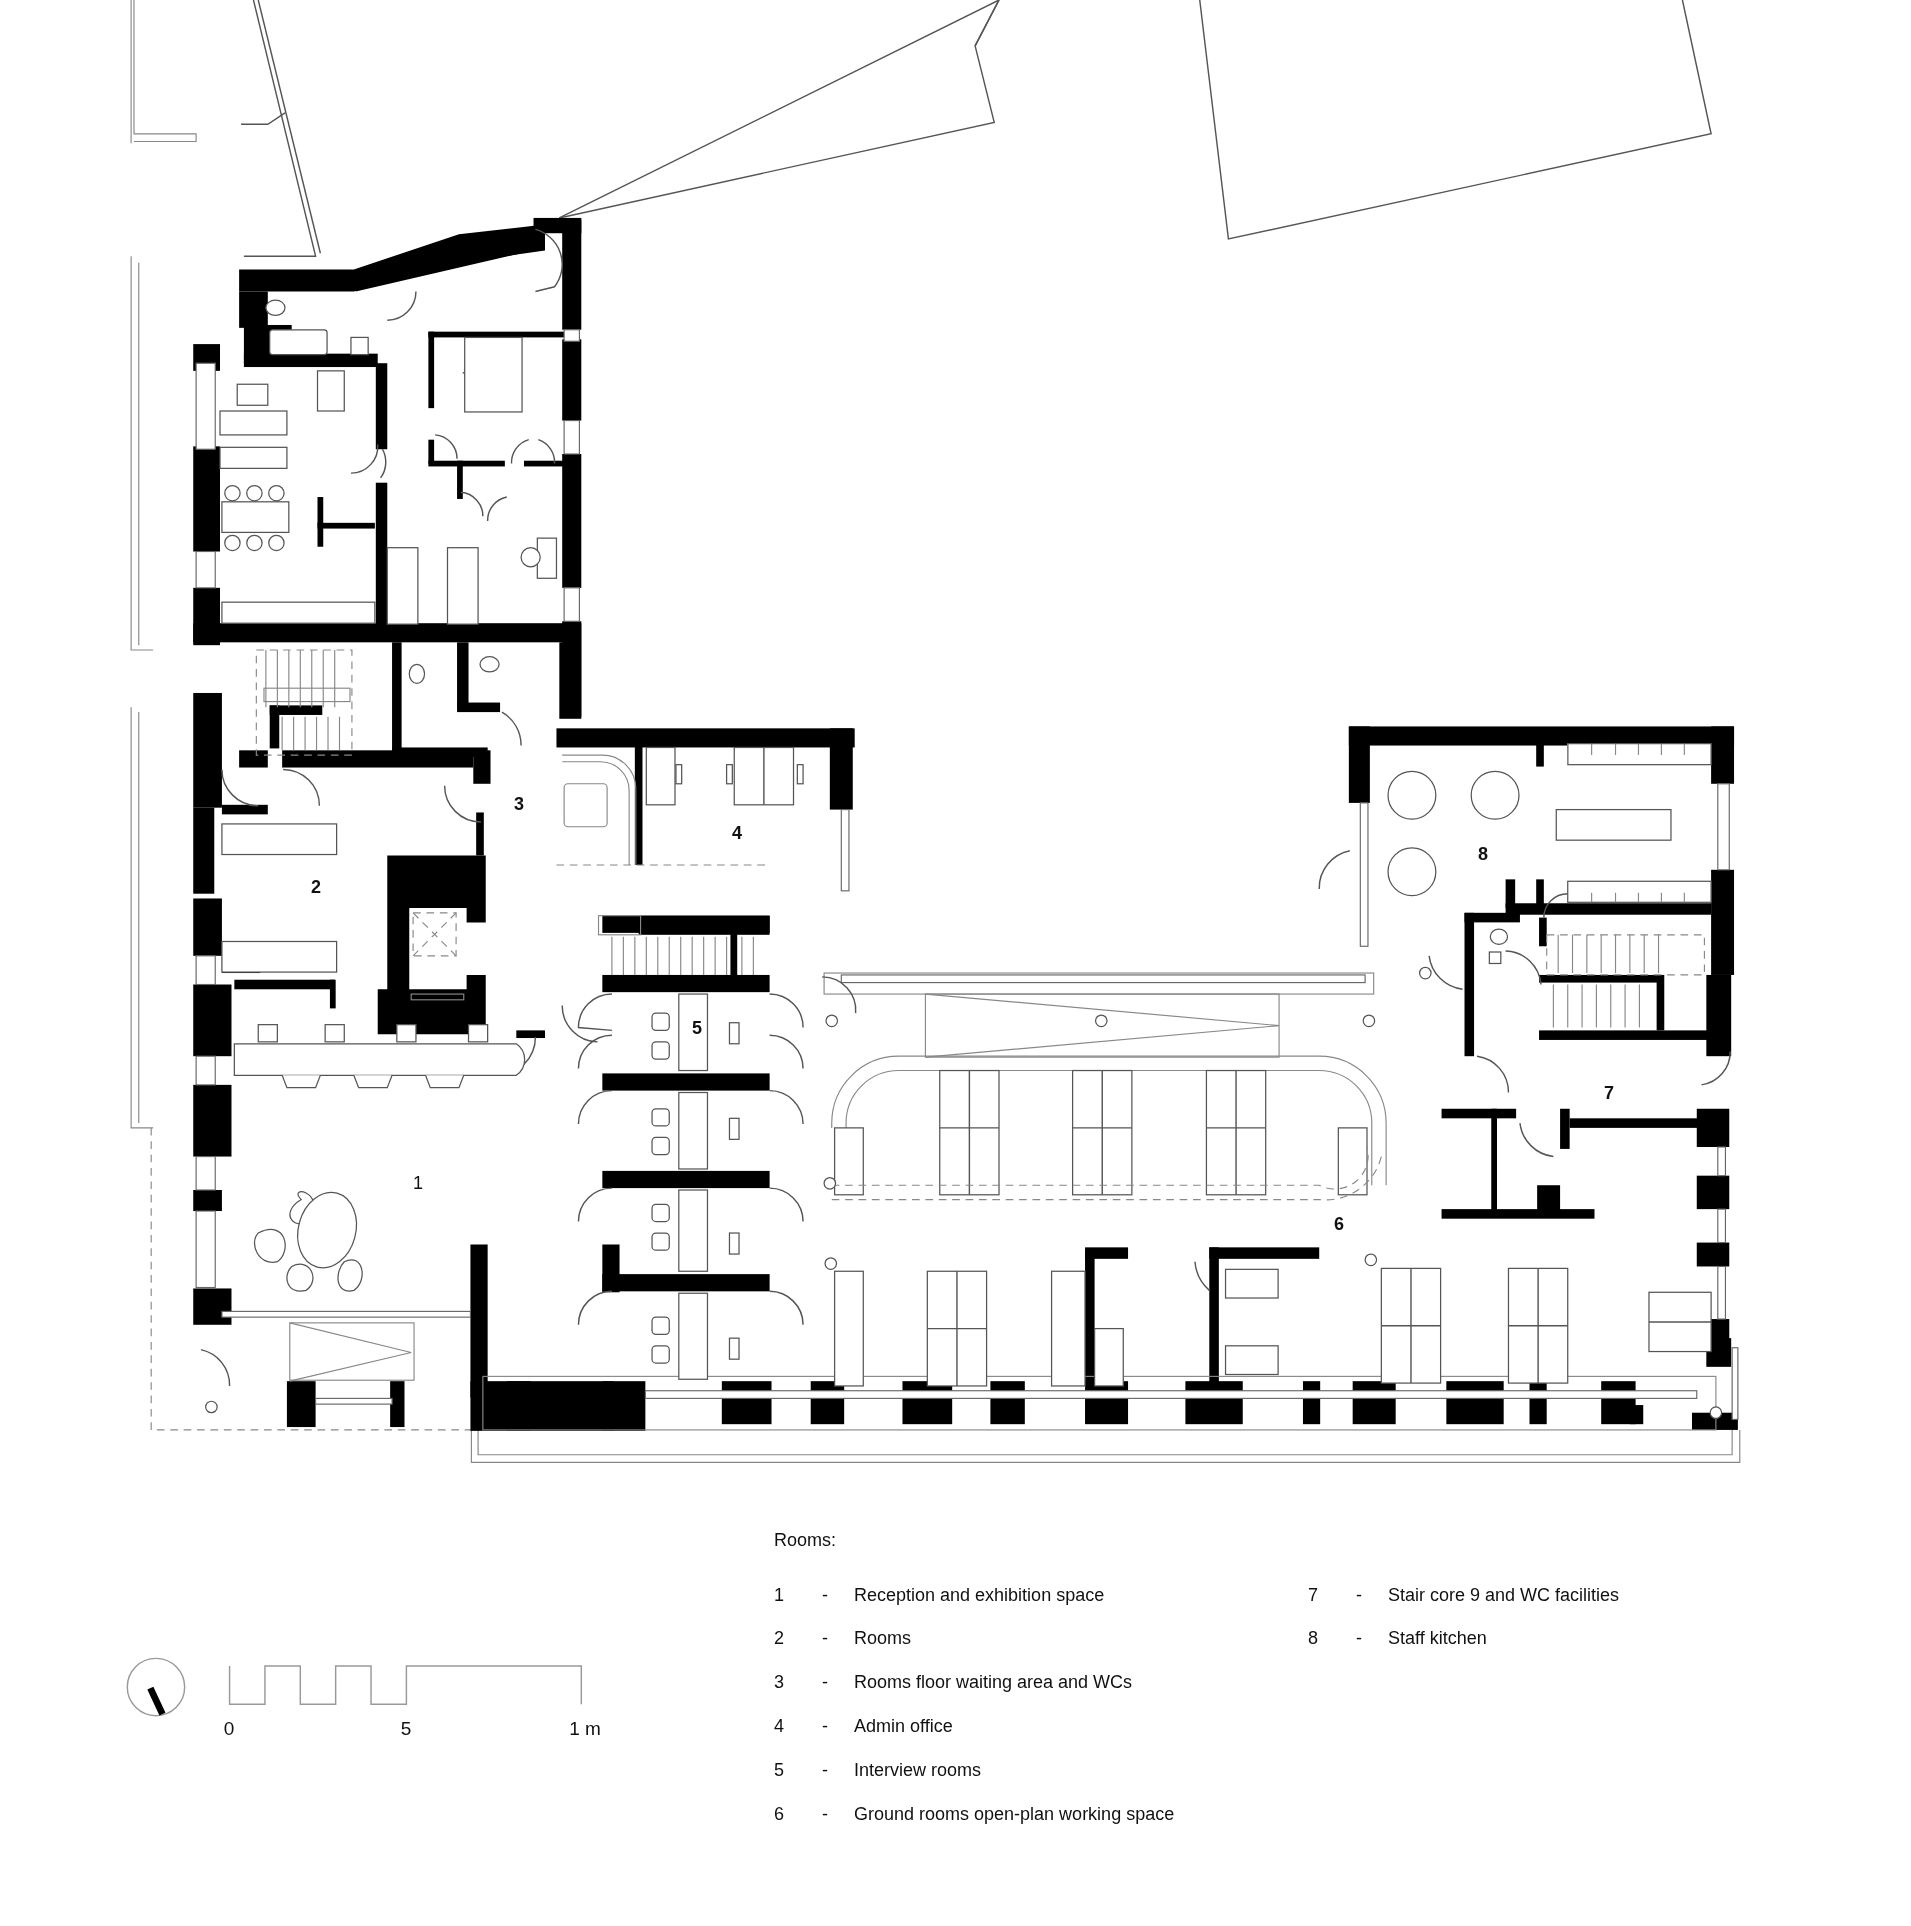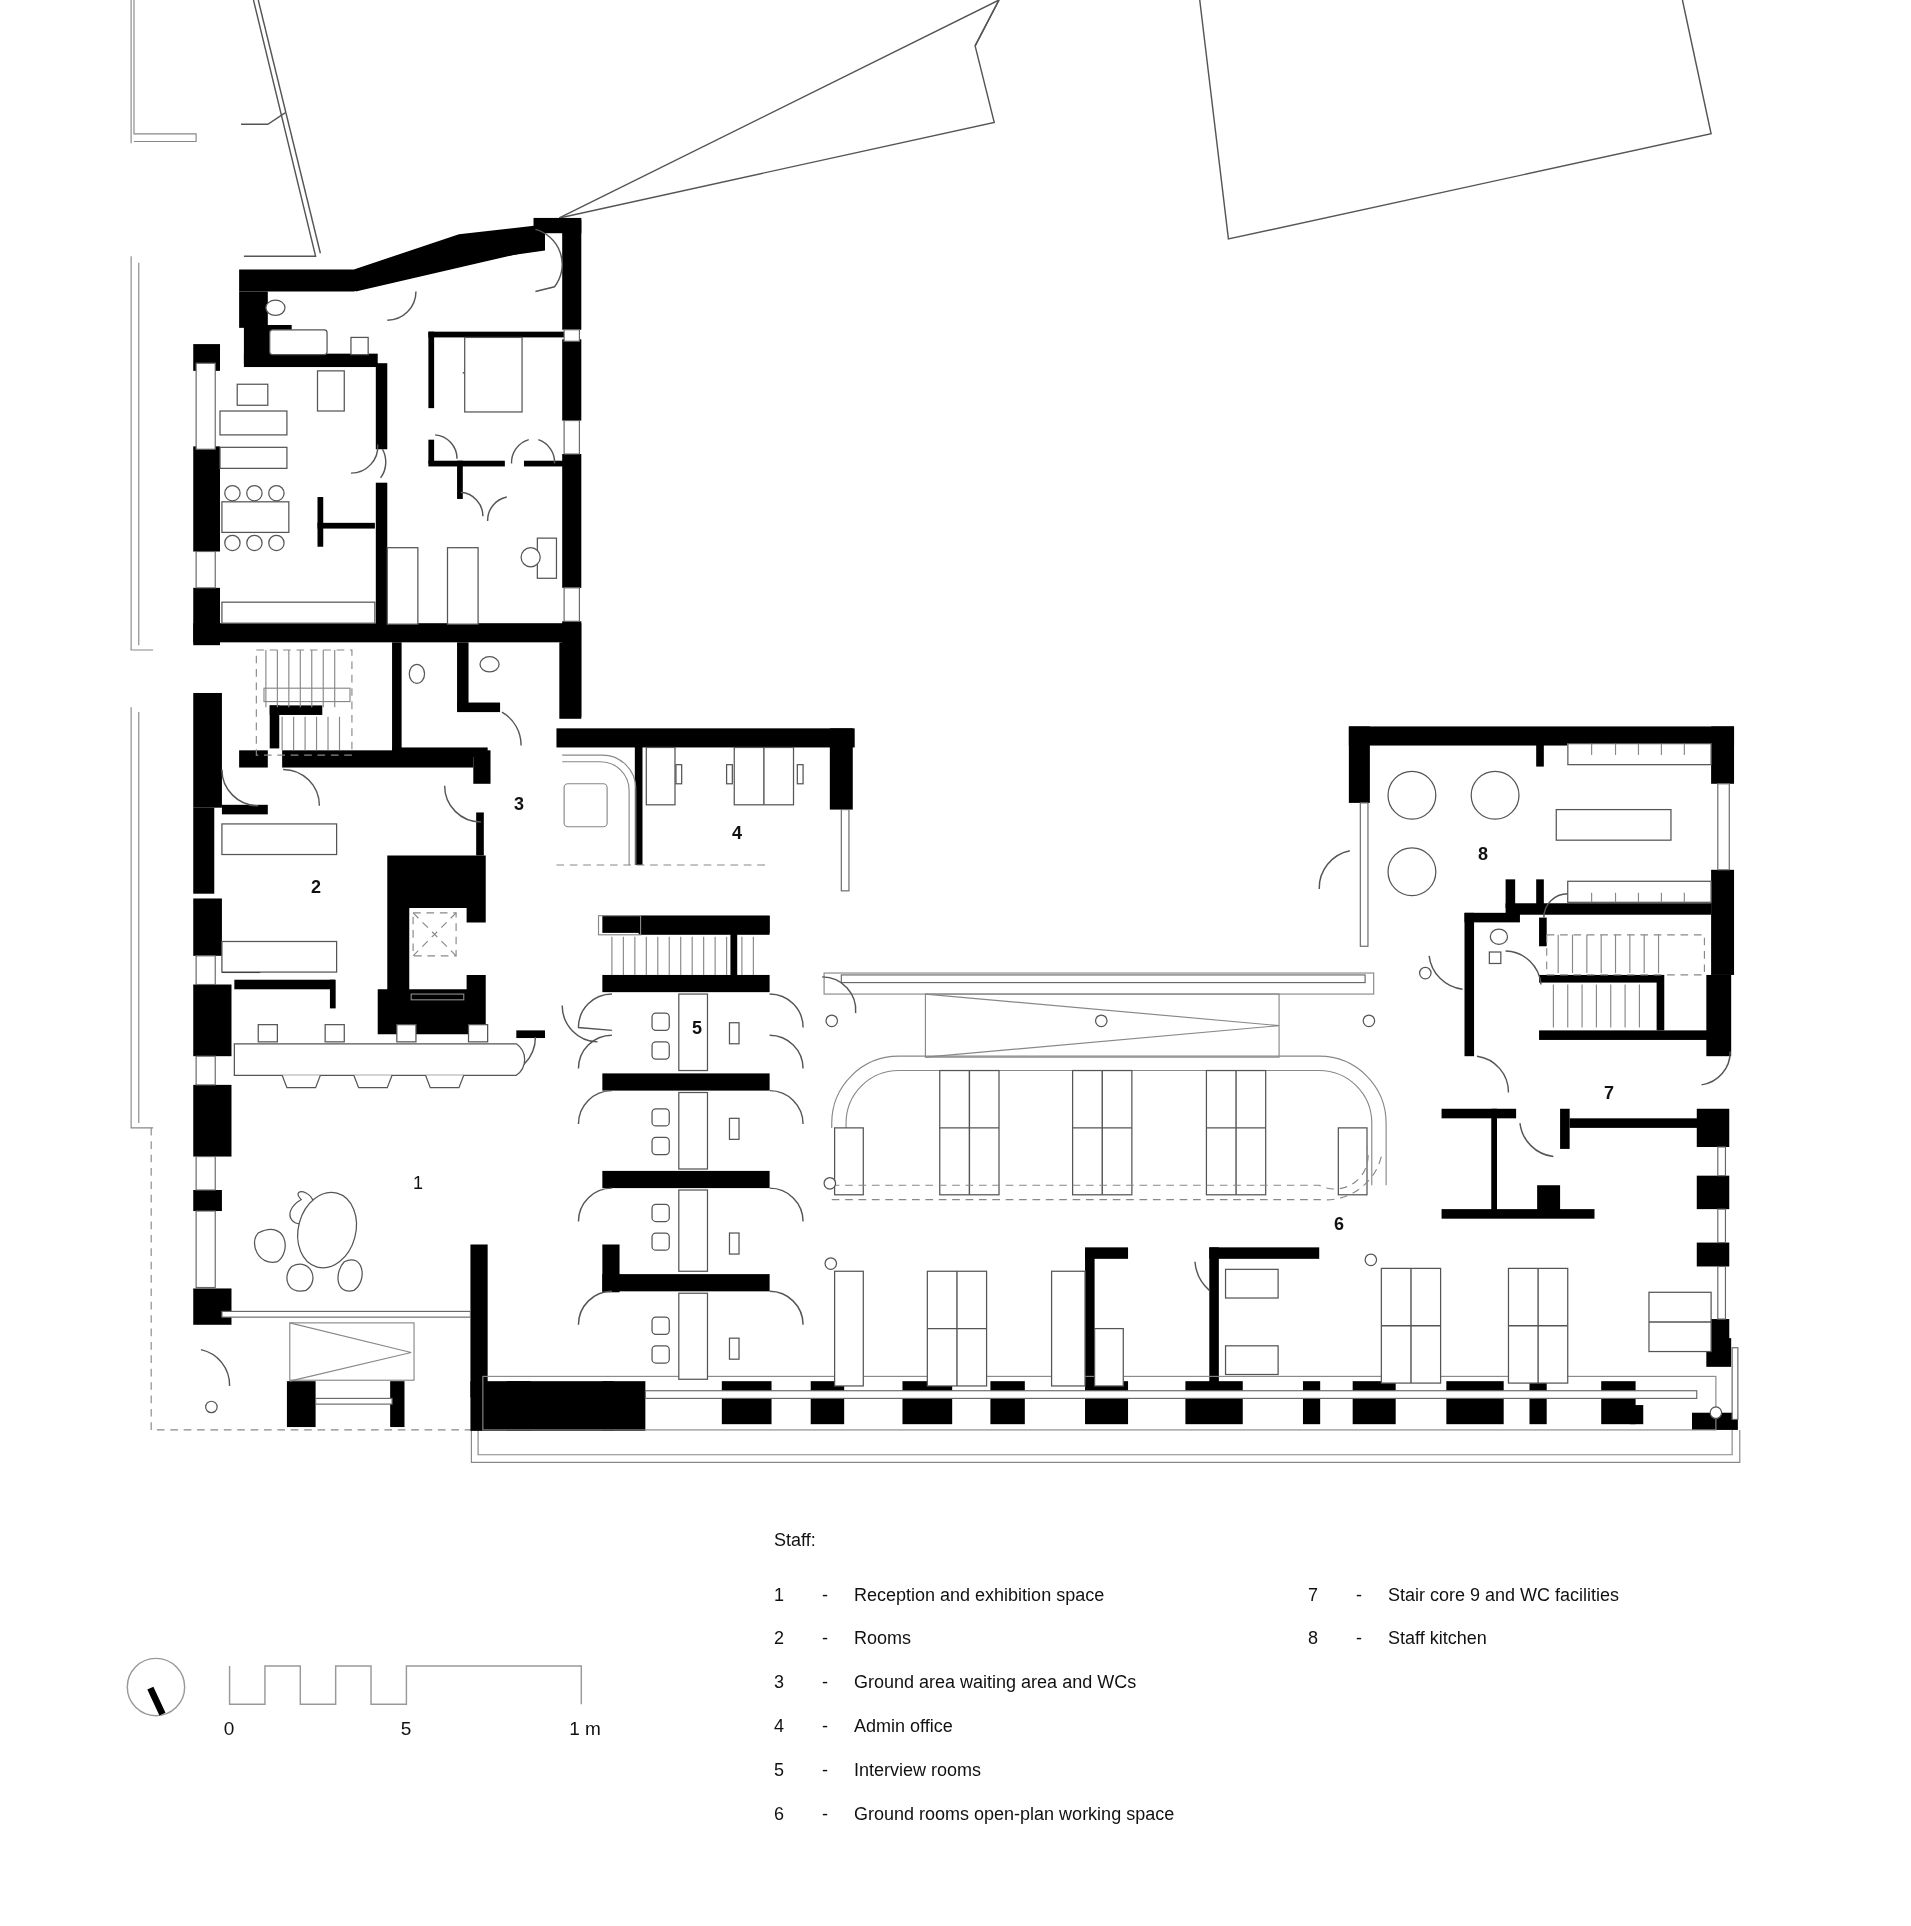--- a/index.html
+++ b/index.html
@@ -434,36 +434,36 @@
     <div class="room-num" style="left: 697px; top: 1028px;">5</div>
     <div class="room-num" style="left: 1339px; top: 1224px;">6</div>
     <div class="room-num" style="left: 1609px; top: 1093px;">7</div>
     <div class="room-num" style="left: 1483px; top: 854px;">8</div>
   </div>
 
 <div class="scale-label" style="left:229px; top:1718px;">0</div>
 <div class="scale-label" style="left:406px; top:1718px;">5</div>
 <div class="scale-label" style="left:585px; top:1718px;">1 m</div>
 
-<div class="legend-title">Staff:</div>
+<div class="legend-title">Rooms:</div>
 
 <div class="leg-row" style="left:774px; top:1585px;">
   <span class="leg-num">1</span>
   <span class="leg-dash">-</span>
   <span class="leg-text">Reception and exhibition space</span>
 </div>
 <div class="leg-row" style="left:774px; top:1628px;">
   <span class="leg-num">2</span>
   <span class="leg-dash">-</span>
   <span class="leg-text">Rooms</span>
 </div>
 <div class="leg-row" style="left:774px; top:1672px;">
   <span class="leg-num">3</span>
   <span class="leg-dash">-</span>
-  <span class="leg-text">Ground area waiting area and WCs</span>
+  <span class="leg-text">Rooms floor waiting area and WCs</span>
 </div>
 <div class="leg-row" style="left:774px; top:1716px;">
   <span class="leg-num">4</span>
   <span class="leg-dash">-</span>
   <span class="leg-text">Admin office</span>
 </div>
 <div class="leg-row" style="left:774px; top:1760px;">
   <span class="leg-num">5</span>
   <span class="leg-dash">-</span>
   <span class="leg-text">Interview rooms</span>

